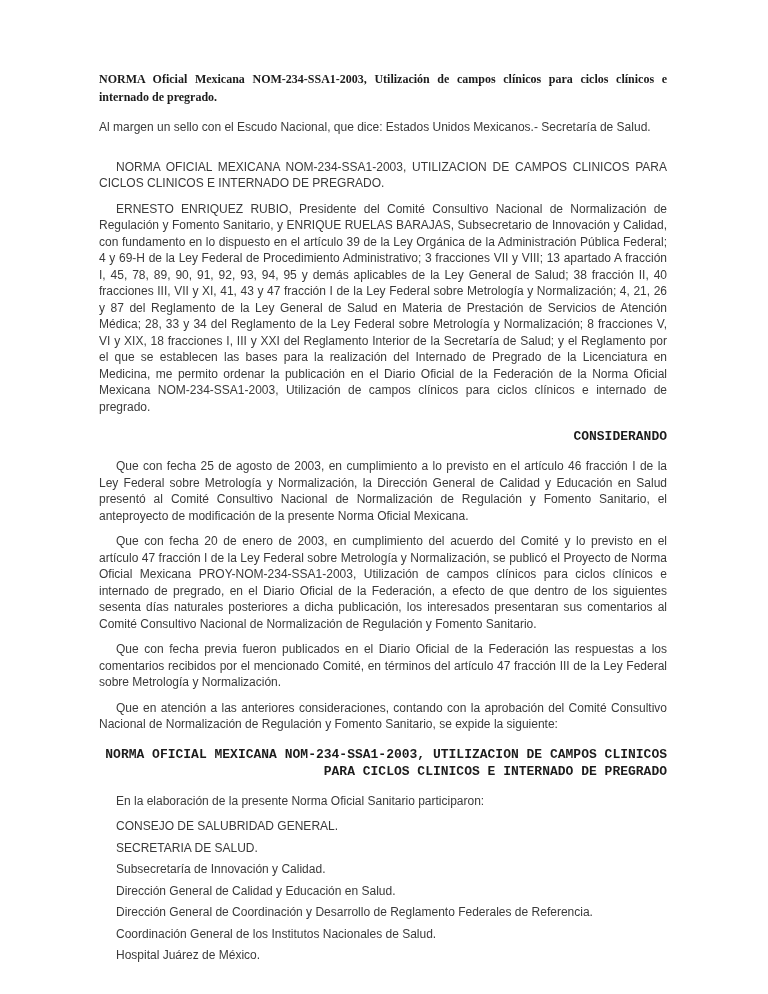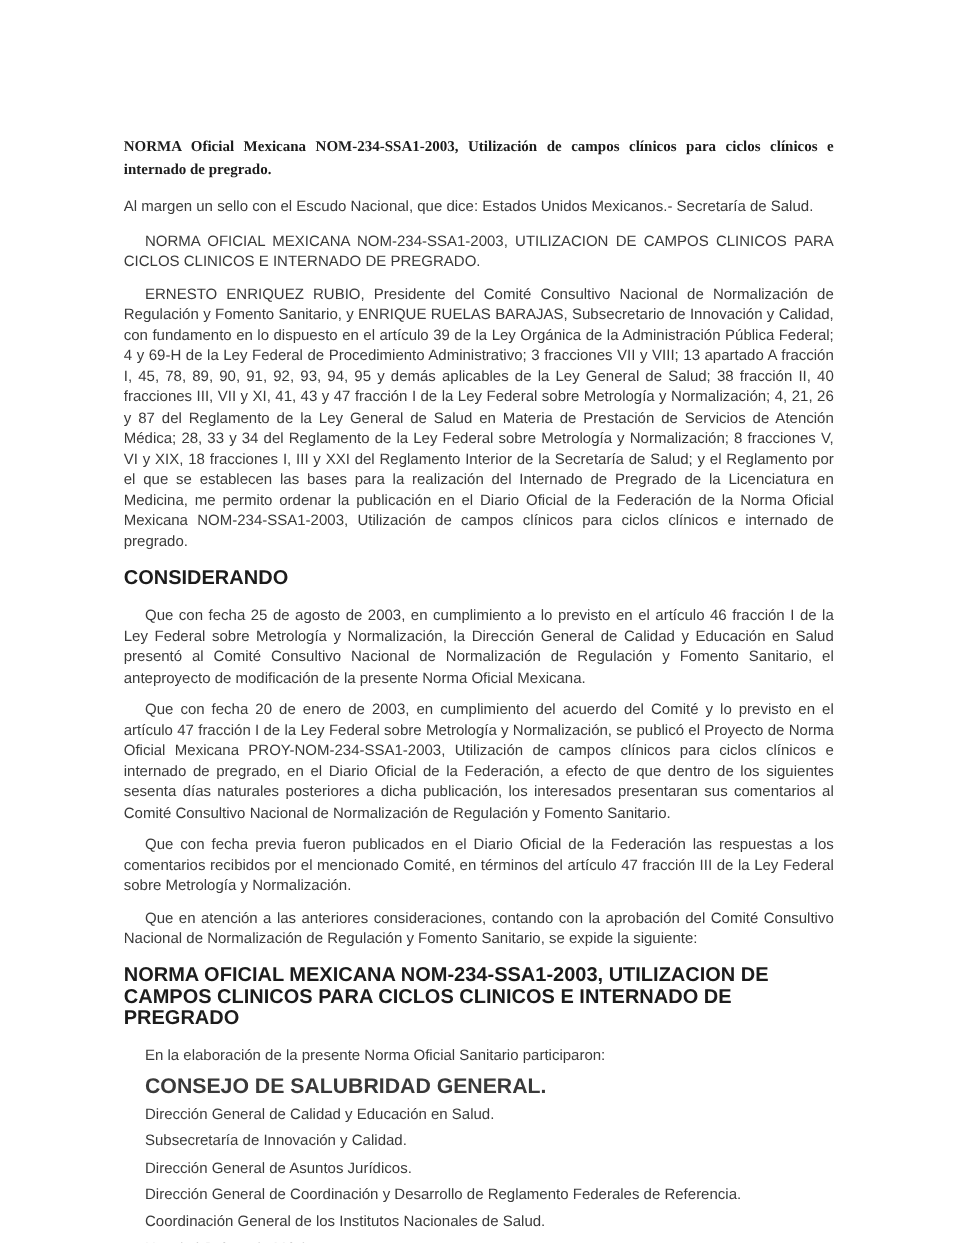--- a/index.html
+++ b/index.html
@@ -7,21 +7,21 @@
     padding: 0;
     background: #ffffff;
   }
   .page {
     position: relative;
     width: 768px;
     height: 994px;
     margin: 0 auto;
     background: var(--page-bg, #ffffff);
     box-sizing: border-box;
-    padding: 108px 101px 0 99px;
+    padding: 70px 101px 0 99px;
     overflow: hidden;
   }
   .block {
     font-family: "Liberation Sans", sans-serif;
     font-size: 12px;
     line-height: 16.5px;
     color: var(--text-color, #3a3a3a);
     margin: 0 0 9px 0;
   }
   .doc-title {
@@ -30,66 +30,65 @@
     line-height: 18px;
     color: var(--heading-color, #1c1c1c);
     text-align: justify;
     margin-bottom: 13px;
   }
   .doc-title b, .center-heading b {
     font-weight: bold;
   }
   .flush {
     text-align: left;
-    margin-bottom: 11px;
+    margin-bottom: 23px;
   }
   .indent {
     text-align: justify;
     text-indent: 17px;
     margin-bottom: 9px;
   }
   .indent b {
     font-weight: normal;
     color: var(--text-color, #3a3a3a);
   }
   .center-heading {
-    font-family: Liberation Sans, sans-serif;
-    font-size: 16px;
+    font-family: Liberation Mono, monospace;
+    font-size: 13px;
     line-height: 17px;
     color: var(--heading-color, #1c1c1c);
-    text-align: left;
+    text-align: right;
     margin: 13px 0 13px 0;
   }
   .list-item {
     text-align: left;
     text-indent: 17px;
     margin-bottom: 5px;
   }
   .caps {
-    font-size: 17px;
-    font-weight: bold;
+    font-size: 12px;
   }
 </style>
 </head>
 <body>
 
 <div class="page">
   <div>
       <p class="block doc-title"><b>NORMA Oficial Mexicana NOM-234-SSA1-2003, Utilización de campos clínicos para ciclos clínicos e internado de pregrado.</b></p>
       <p class="block flush"><span>Al margen un sello con el Escudo Nacional, que dice: Estados Unidos Mexicanos.- Secretaría de Salud.</span></p>
       <p class="block indent"><span>NORMA OFICIAL MEXICANA NOM-234-SSA1-2003, UTILIZACION DE CAMPOS CLINICOS PARA CICLOS CLINICOS E INTERNADO DE PREGRADO.</span></p>
       <p class="block indent"><span>ERNESTO ENRIQUEZ RUBIO, Presidente del Comité Consultivo Nacional de Normalización de Regulación y Fomento Sanitario, y ENRIQUE RUELAS BARAJAS, Subsecretario de Innovación y Calidad, con fundamento en lo dispuesto en el artículo 39 de la Ley Orgánica de la Administración Pública Federal; 4 y 69-H de la Ley Federal de Procedimiento Administrativo; 3 fracciones VII y VIII; 13 apartado A fracción I, 45, 78, 89, 90, 91, 92, 93, 94, 95 y demás aplicables de la Ley General de Salud; 38 fracción II, 40 fracciones III, VII y XI, 41, 43 y 47 fracción I de la Ley Federal sobre Metrología y Normalización; 4, 21, 26 y 87 del Reglamento de la Ley General de Salud en Materia de Prestación de Servicios de Atención Médica; 28, 33 y 34 del Reglamento de la Ley Federal sobre Metrología y Normalización; 8 fracciones V, VI y XIX, 18 fracciones I, III y XXI del Reglamento Interior de la Secretaría de Salud; y el Reglamento por el que se establecen las bases para la realización del Internado de Pregrado de la Licenciatura en Medicina, me permito ordenar la publicación en el </span><b>Diario Oficial de la Federación</b><span> de la Norma Oficial Mexicana NOM-234-SSA1-2003, Utilización de campos clínicos para ciclos clínicos e internado de pregrado.</span></p>
       <p class="block center-heading"><b>CONSIDERANDO</b></p>
       <p class="block indent"><span>Que con fecha 25 de agosto de 2003, en cumplimiento a lo previsto en el artículo 46 fracción I de la Ley Federal sobre Metrología y Normalización, la Dirección General de Calidad y Educación en Salud presentó al Comité Consultivo Nacional de Normalización de Regulación y Fomento Sanitario, el anteproyecto de modificación de la presente Norma Oficial Mexicana.</span></p>
       <p class="block indent"><span>Que con fecha 20 de enero de 2003, en cumplimiento del acuerdo del Comité y lo previsto en el artículo 47 fracción I de la Ley Federal sobre Metrología y Normalización, se publicó el Proyecto de Norma Oficial Mexicana PROY-NOM-234-SSA1-2003, Utilización de campos clínicos para ciclos clínicos e internado de pregrado, en el </span><b>Diario Oficial de la Federación</b><span>, a efecto de que dentro de los siguientes sesenta días naturales posteriores a dicha publicación, los interesados presentaran sus comentarios al Comité Consultivo Nacional de Normalización de Regulación y Fomento Sanitario.</span></p>
       <p class="block indent"><span>Que con fecha previa fueron publicados en el </span><b>Diario Oficial de la Federación</b><span> las respuestas a los comentarios recibidos por el mencionado Comité, en términos del artículo 47 fracción III de la Ley Federal sobre Metrología y Normalización.</span></p>
       <p class="block indent"><span>Que en atención a las anteriores consideraciones, contando con la aprobación del Comité Consultivo Nacional de Normalización de Regulación y Fomento Sanitario, se expide la siguiente:</span></p>
       <p class="block center-heading"><b>NORMA OFICIAL MEXICANA NOM-234-SSA1-2003, UTILIZACION DE CAMPOS CLINICOS PARA CICLOS CLINICOS E INTERNADO DE PREGRADO</b></p>
       <p class="block indent"><span>En la elaboración de la presente Norma Oficial Sanitario participaron:</span></p>
       <p class="block list-item caps"><span>CONSEJO DE SALUBRIDAD GENERAL.</span></p>
+      <p class="block list-item caps"><span>SECRETARIA DE SALUD.</span></p>
+      <p class="block list-item"><span>Subsecretaría de Innovación y Calidad.</span></p>
       <p class="block list-item"><span>Dirección General de Calidad y Educación en Salud.</span></p>
-      <p class="block list-item"><span>Subsecretaría de Innovación y Calidad.</span></p>
-      <p class="block list-item"><span>Dirección General de Asuntos Jurídicos.</span></p>
       <p class="block list-item"><span>Dirección General de Coordinación y Desarrollo de Reglamento Federales de Referencia.</span></p>
       <p class="block list-item"><span>Coordinación General de los Institutos Nacionales de Salud.</span></p>
       <p class="block list-item"><span>Hospital Juárez de México.</span></p>
     </div>
 </div>
 
 </body></html>

